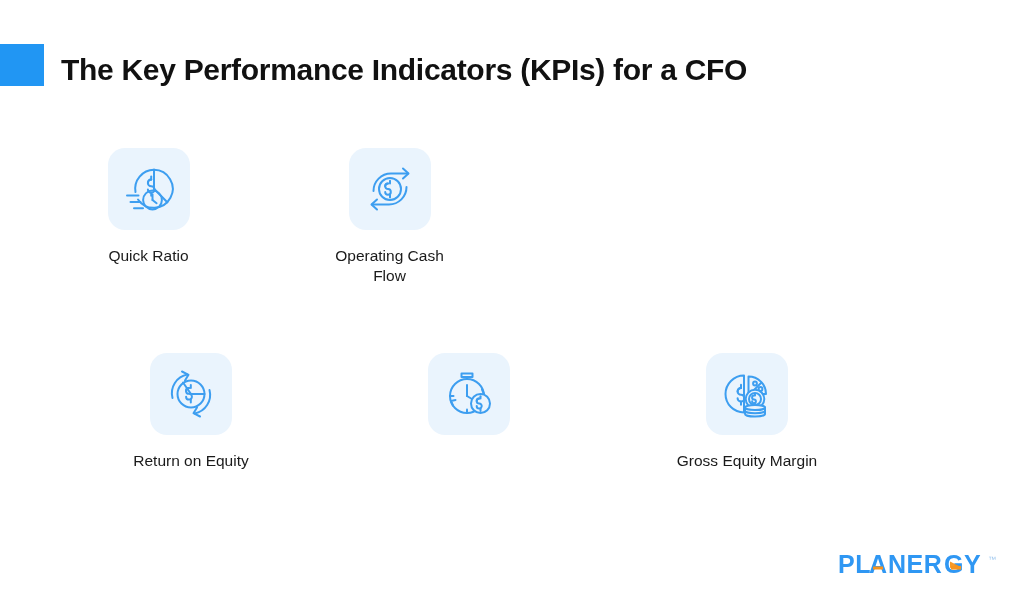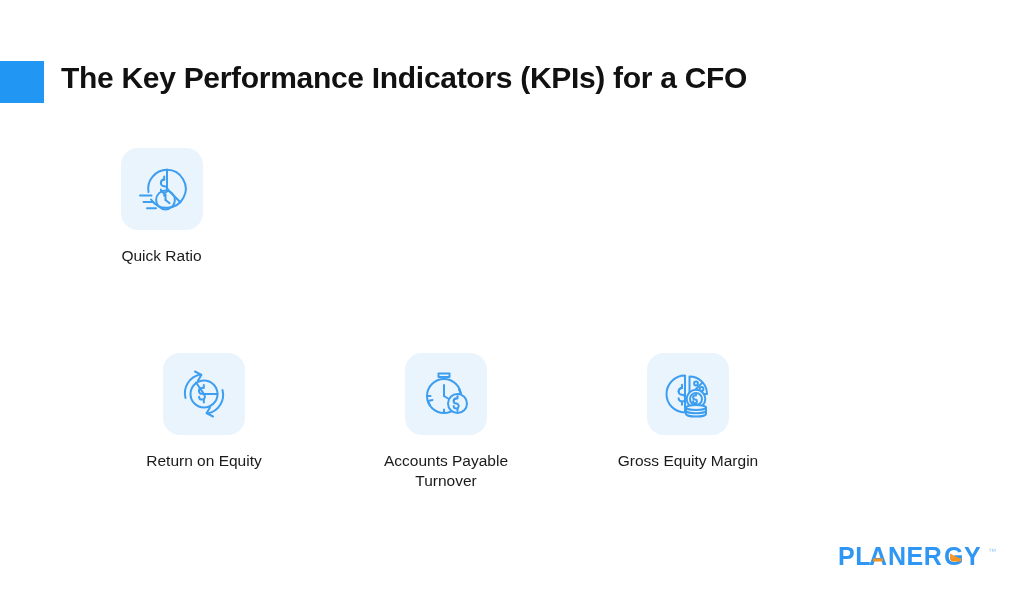--- a/index.html
+++ b/index.html
@@ -14,22 +14,21 @@
     overflow: hidden;
     position: relative;
   }
 
   
   .header {
     position: absolute;
     left: 0;
     top: 44px;
     display: flex;
-    align-items: flex-start;
-    margin-top: 17px;
+    align-items: flex-end;
   }
   .accent-square {
     width: 44px;
     height: 42px;
     background: #2196f3;
     flex: 0 0 auto;
   }
   .page-title {
     margin-left: 17px;
     font-size: 30px;
@@ -37,22 +36,23 @@
     color: #111111;
     letter-spacing: -0.3px;
     white-space: nowrap;
     line-height: 1.1;
   }
 
   
   .row {
     position: absolute;
     display: flex;
-    left: 13px;
+    left: 0;
     width: 872px;
+    gap: 36px;
   }
   .row-top {
     top: 148px;
     padding-left: 46px;
     box-sizing: border-box;
   }
   .row-bottom {
     top: 353px;
     padding-left: 70px;
     box-sizing: border-box;
@@ -89,21 +89,21 @@
     max-width: 140px;
   }
   .row-bottom .kpi-label {
     max-width: 170px;
   }
 
   
   .logo {
     position: absolute;
     right: 28px;
-    bottom: 44px;
+    bottom: 36px;
     display: flex;
     align-items: flex-start;
   }
   .logo-tm {
     font-size: 8px;
     color: #9fc8ef;
     margin-left: 2px;
     margin-top: 3px;
     font-family: "Liberation Sans", sans-serif;
   }
@@ -134,20 +134,36 @@
         <line x1="31.5" y1="39" x2="35.6" y2="42.2"></line>
         <line x1="6" y1="34.5" x2="17.5" y2="34.5"></line>
         <line x1="9.5" y1="41" x2="19.5" y2="41"></line>
         <line x1="13" y1="47.2" x2="22" y2="47.2"></line>
       </svg>
     </div>
     <div class="kpi-label">Quick Ratio</div>
   </div>
 
 
+  <div class="kpi-item">
+    <div class="icon-tile">
+      <svg width="56" height="56" viewBox="0 0 56 56" fill="none" stroke="#3d9ef0" stroke-width="2" stroke-linecap="round" stroke-linejoin="round">
+        <circle cx="28" cy="28" r="11"></circle>
+        <path d="M26 22.5 a2.8 2.8 0 1 0 0 5.6 a2.8 2.8 0 1 1 0 5.6 a2.8 2.8 0 0 1 -2.8 -2.8"></path>
+        <path d="M23.2 25.3 a2.8 2.8 0 0 1 2.8 -2.8"></path>
+        <line x1="28" y1="19.8" x2="28" y2="22.5"></line>
+        <line x1="28" y1="33.7" x2="28" y2="36.4"></line>
+        <path d="M11.5 30 A17.5 17.5 0 0 1 29 12.5 L46 12.5"></path>
+        <polyline points="41,7.5 46.5,12.5 41,17.5"></polyline>
+        <path d="M44.5 26 A17.5 17.5 0 0 1 27 43.5 L10 43.5"></path>
+        <polyline points="15,38.5 9.5,43.5 15,48.5"></polyline>
+      </svg>
+    </div>
+    <div class="kpi-label">Operating Cash Flow</div>
+  </div>
 
 
 </div>
 
 <div class="row row-bottom">
 
   <div class="kpi-item">
     <div class="icon-tile">
       <svg width="56" height="56" viewBox="0 0 56 56" fill="none" stroke="#3d9ef0" stroke-width="2" stroke-linecap="round" stroke-linejoin="round">
         <circle cx="28" cy="28" r="13.5"></circle>
@@ -178,21 +194,20 @@
         <line x1="26" y1="47" x2="26" y2="43.5"></line>
         <polyline points="41,23.5 43,28 38.5,29"></polyline>
         <polyline points="12,39.5 10,35 14.5,34"></polyline>
         <circle cx="39.5" cy="37.5" r="9.5" fill="#eaf4fd"></circle>
         <path d="M38.2 32.6 a2.5 2.5 0 1 0 0 5 a2.5 2.5 0 1 1 0 5 a2.5 2.5 0 0 1 -2.5 -2.5"></path>
         <path d="M35.7 35.1 a2.5 2.5 0 0 1 2.5 -2.5"></path>
         <line x1="39.5" y1="30.3" x2="39.5" y2="32.6"></line>
         <line x1="39.5" y1="42.6" x2="39.5" y2="44.9"></line>
       </svg>
     </div>
-    <div class="kpi-label">Accounts Payable Turnover</div>
   </div>
 
   <div class="kpi-item">
     <div class="icon-tile">
       <svg width="56" height="56" viewBox="0 0 56 56" fill="none" stroke="#3d9ef0" stroke-width="2" stroke-linecap="round" stroke-linejoin="round">
         <path d="M25 9.5 A18.5 18.5 0 1 0 25 46.5 Z"></path>
         <path d="M22 22 a3.4 3.4 0 1 0 0 6.8 a3.4 3.4 0 1 1 0 6.8 a3.4 3.4 0 0 1 -3.4 -3.4"></path>
         <path d="M18.6 25.4 a3.4 3.4 0 0 1 3.4 -3.4"></path>
         <line x1="22" y1="18.8" x2="22" y2="22"></line>
         <line x1="22" y1="35.6" x2="22" y2="38.8"></line>

